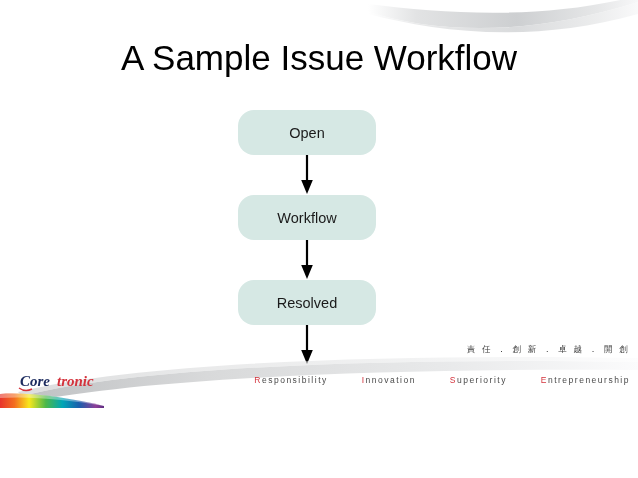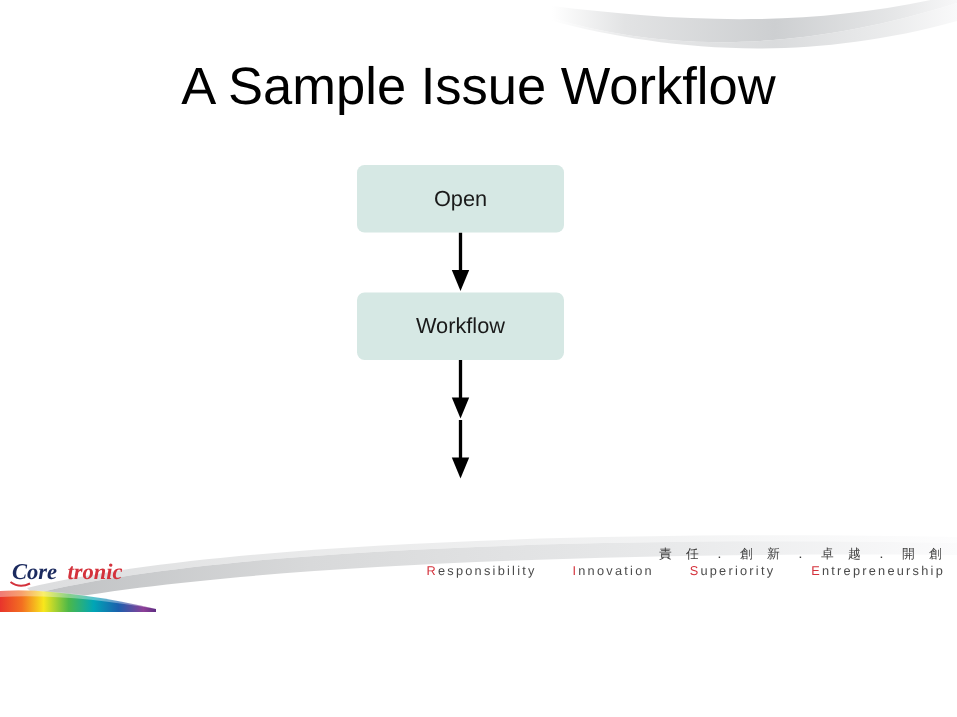--- a/index.html
+++ b/index.html
@@ -47,21 +47,21 @@
   #flow {
     position: absolute;
     left: 238px;
     top: 110px;
     width: 138px;
   }
   .node {
     width: 138px;
     height: 45px;
     background: #d6e8e4;
-    border-radius: 5px;
+    border-radius: 16px;
     display: flex;
     align-items: center;
     justify-content: center;
     font-size: 14.5px;
     color: #1a1a1a;
     font-family: "Liberation Sans", sans-serif;
     box-sizing: border-box;
   }
   .connector {
     height: 40px;
@@ -78,48 +78,48 @@
   .deco-bottom {
     position: absolute;
     left: 0;
     bottom: 0;
     width: 638px;
     height: 52px;
     pointer-events: none;
   }
   #logo {
     position: absolute;
-    left: 4px;
+    left: 16px;
     bottom: 15px;
     width: 92px;
     height: 22px;
   }
   #tagline {
     position: absolute;
     right: 8px;
     bottom: 22px;
     text-align: right;
     line-height: 1.15;
   }
   #tagline-cn {
     font-size: 8.5px;
     color: #3c3c3c;
     letter-spacing: 2.2px;
-    font-family: Liberation Mono, monospace;
+    font-family: Liberation Sans, sans-serif;
     white-space: nowrap;
-    margin-bottom: 0;
+    margin-bottom: 21px;
   }
   #tagline-en {
     font-size: 8.5px;
     color: #4a4a4a;
     letter-spacing: 1.5px;
     white-space: nowrap;
     font-family: "Liberation Sans", sans-serif;
   }
-  #tagline-en .word { margin-left: 20px; }
+  #tagline-en .word { margin-left: 30px; }
   #tagline-en .word:first-child { margin-left: 0; }
   #tagline-en .cap { color: #d4323c; }
 </style>
 </head>
 <body>
 
 <div id="slide">
 
   <div class="deco-top">
     <svg width="278" height="46" viewBox="0 0 278 46">
@@ -156,20 +156,23 @@
       <span>Workflow</span>
     </div>
 
     <div class="connector">
       <svg width="16" height="40" viewBox="0 0 16 40">
         <line x1="8" y1="0" x2="8" y2="28" stroke="#000000" stroke-width="2.2"></line>
         <polygon points="8,39 2.2,25 13.8,25" fill="#000000"></polygon>
       </svg>
     </div>
 
+    <div class="node">
+      <span>Resolved</span>
+    </div>
 
     <div class="connector">
       <svg width="16" height="40" viewBox="0 0 16 40">
         <line x1="8" y1="0" x2="8" y2="28" stroke="#000000" stroke-width="2.2"></line>
         <polygon points="8,39 2.2,25 13.8,25" fill="#000000"></polygon>
       </svg>
     </div>
 
 
   </div>

